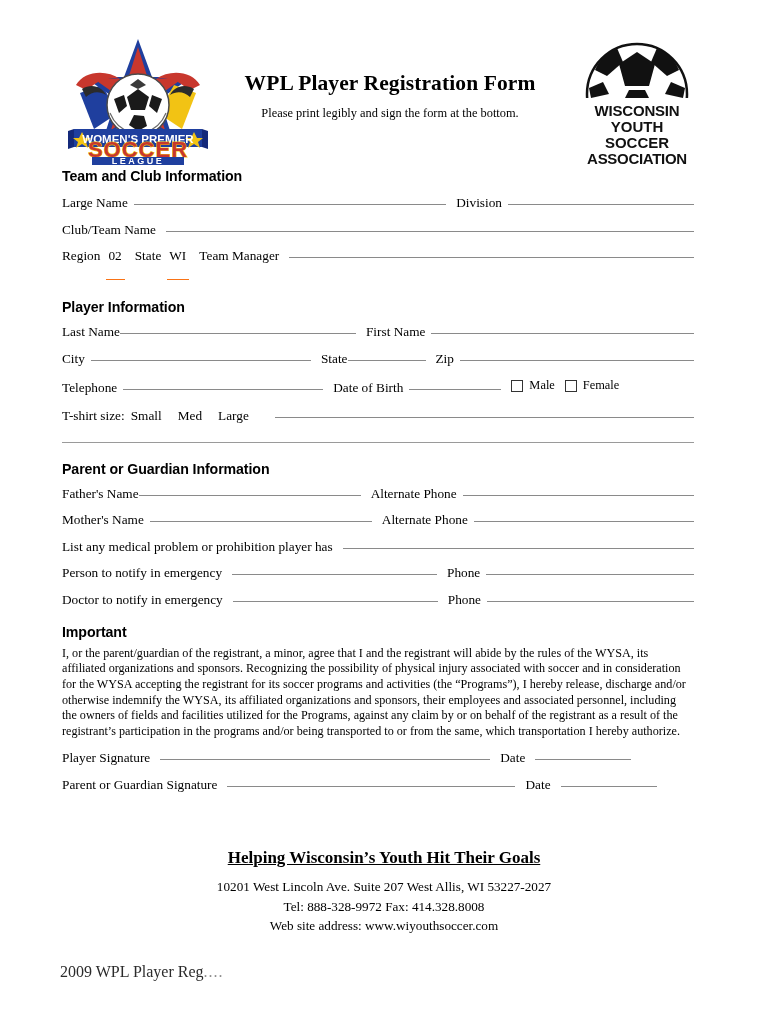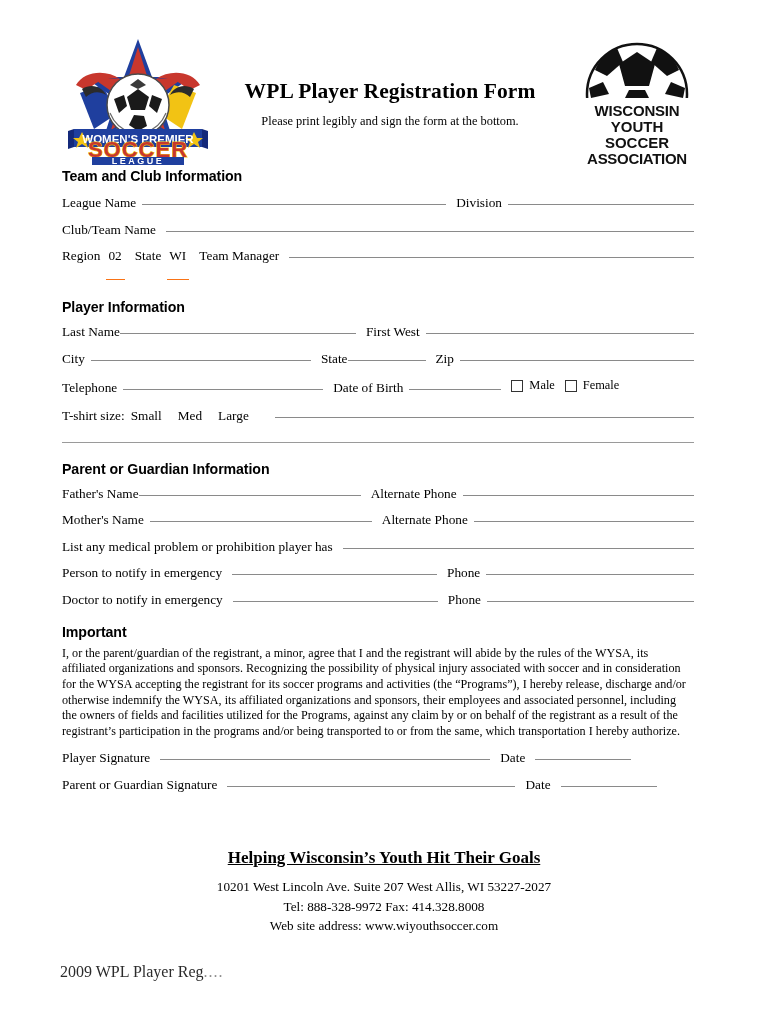--- a/index.html
+++ b/index.html
@@ -38,21 +38,21 @@
   .logo-wysa {
     position: absolute;
     left: 573px;
     top: 32px;
     width: 128px;
     height: 134px;
   }
   .title-block {
     position: absolute;
     left: 215px;
-    top: 80px;
+    top: 72px;
     width: 350px;
     text-align: center;
   }
   .form-title {
     font-family: "Liberation Serif", serif;
     font-weight: bold;
     font-size: 21.5px;
     letter-spacing: 0.1px;
     margin: 0;
     line-height: 1.1;
@@ -277,21 +277,21 @@
         <text x="64" y="132" text-anchor="middle" font-family="Liberation Sans, sans-serif" font-size="15" font-weight="bold" fill="#111111" letter-spacing="-0.3">ASSOCIATION</text>
       </svg>
     </div>
   </div>
 
   <div class="content">
 
     <div class="section-head sec-team">Team and Club Information</div>
 
     <div class="row">
-      <span class="lbl">League Name</span>
+      <span class="lbl">Large Name</span>
       <span class="gap-s"></span>
       <span class="rule"></span>
       <span class="gap-m"></span>
       <span class="lbl">Division</span>
       <span class="gap-s"></span>
       <span class="rule w-div"></span>
     </div>
 
     <div class="row">
       <span class="lbl">Club/Team Name</span>
@@ -312,21 +312,21 @@
       <span class="gap-m"></span>
       <span class="rule"></span>
     </div>
 
     <div class="section-head sec-player">Player Information</div>
 
     <div class="row tight">
       <span class="lbl">Last Name</span>
       <span class="rule w-last"></span>
       <span class="gap-m"></span>
-      <span class="lbl">First West</span>
+      <span class="lbl">First Name</span>
       <span class="gap-s"></span>
       <span class="rule"></span>
     </div>
 
 
     <div class="row">
       <span class="lbl">City</span>
       <span class="gap-s"></span>
       <span class="rule w-city"></span>
       <span class="gap-m"></span>

